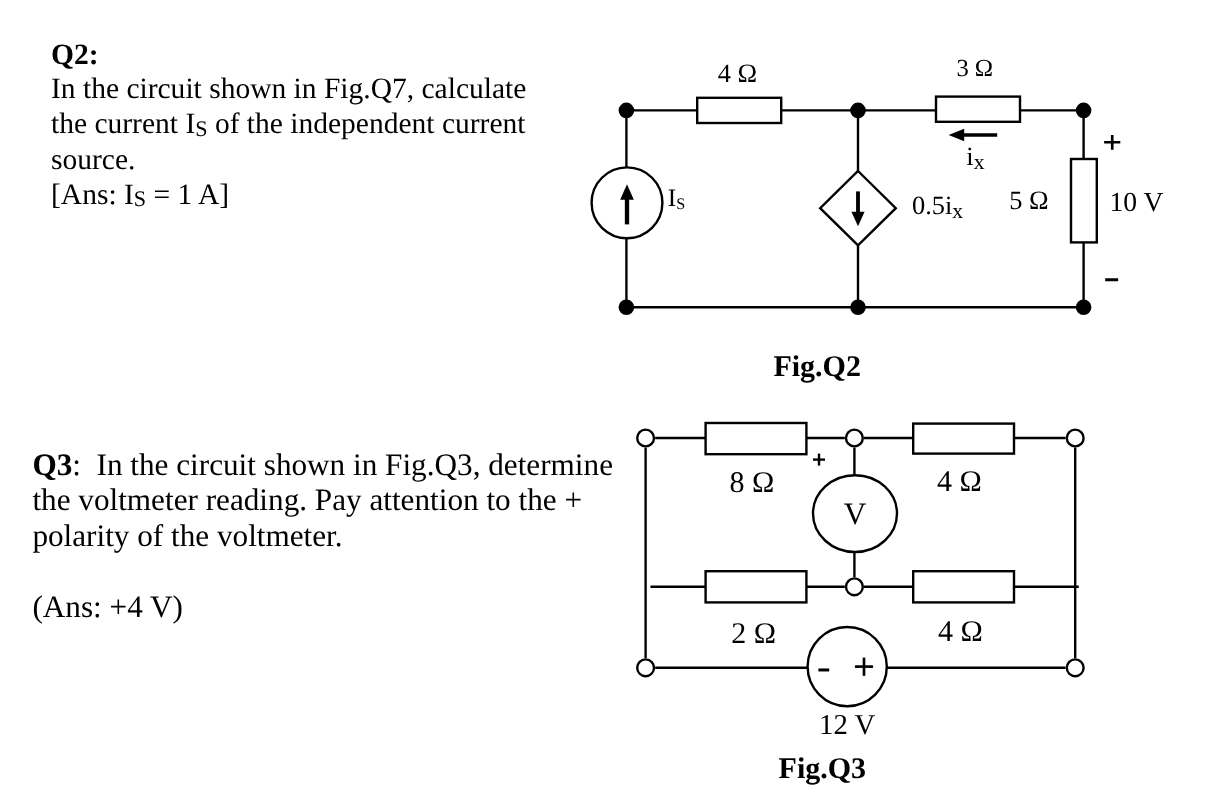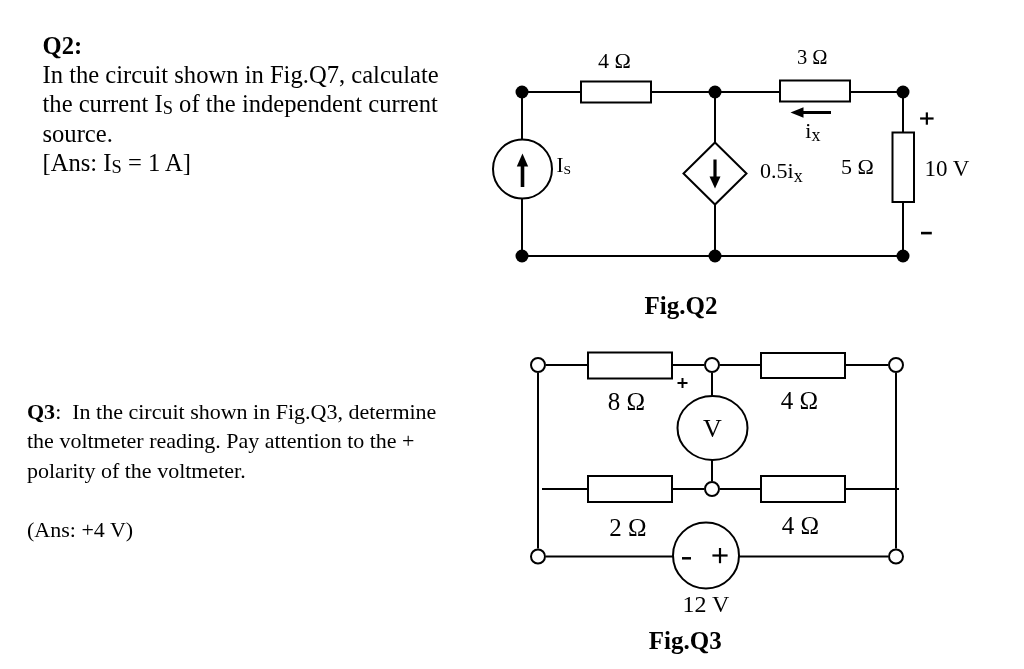--- a/index.html
+++ b/index.html
@@ -14,21 +14,21 @@
 <body>
 
 <div class="t" style="left:26.5px;top:30.6px;font-size:24.6px;line-height:29.4px;margin-left:16px;">
 <b>Q2:</b><br>
 In the circuit shown in Fig.Q7, calculate<br>
 the current I<sub class="s">S</sub> of the independent current<br>
 source.<br>
 [Ans: I<sub class="s">S</sub> = 1 A]
 </div>
 
-<div class="t" style="left:27px;top:397px;font-size:22px;line-height:29.4px;">
+<div class="t" style="left:27px;top:373px;font-size:26px;line-height:29.4px;">
 <b>Q3</b>:&nbsp; In the circuit shown in Fig.Q3, determine<br>
 the voltmeter reading. Pay attention to the +<br>
 polarity of the voltmeter.<br>
 <br>
 (Ans: +4 V)
 </div>
 
 <svg width="1024" height="669" viewBox="0 0 1024 669">
 <g stroke="#000" stroke-width="2" fill="none">
 

